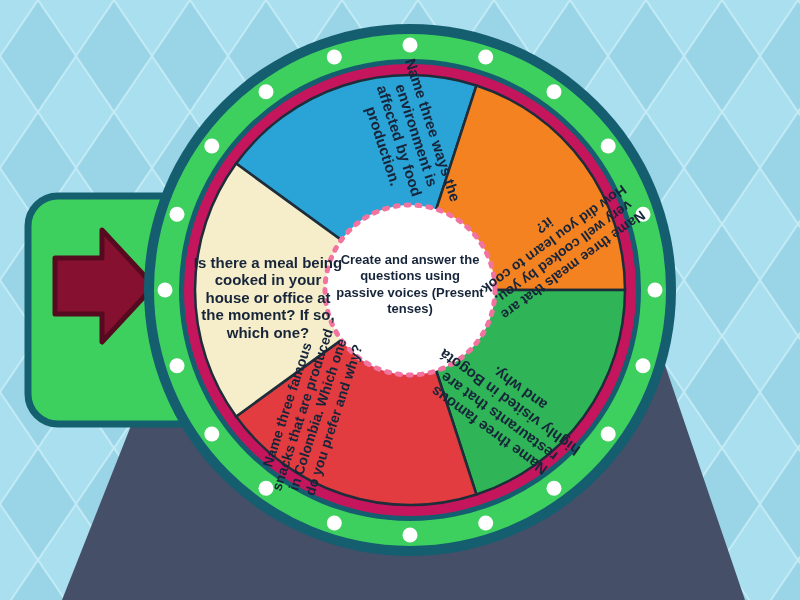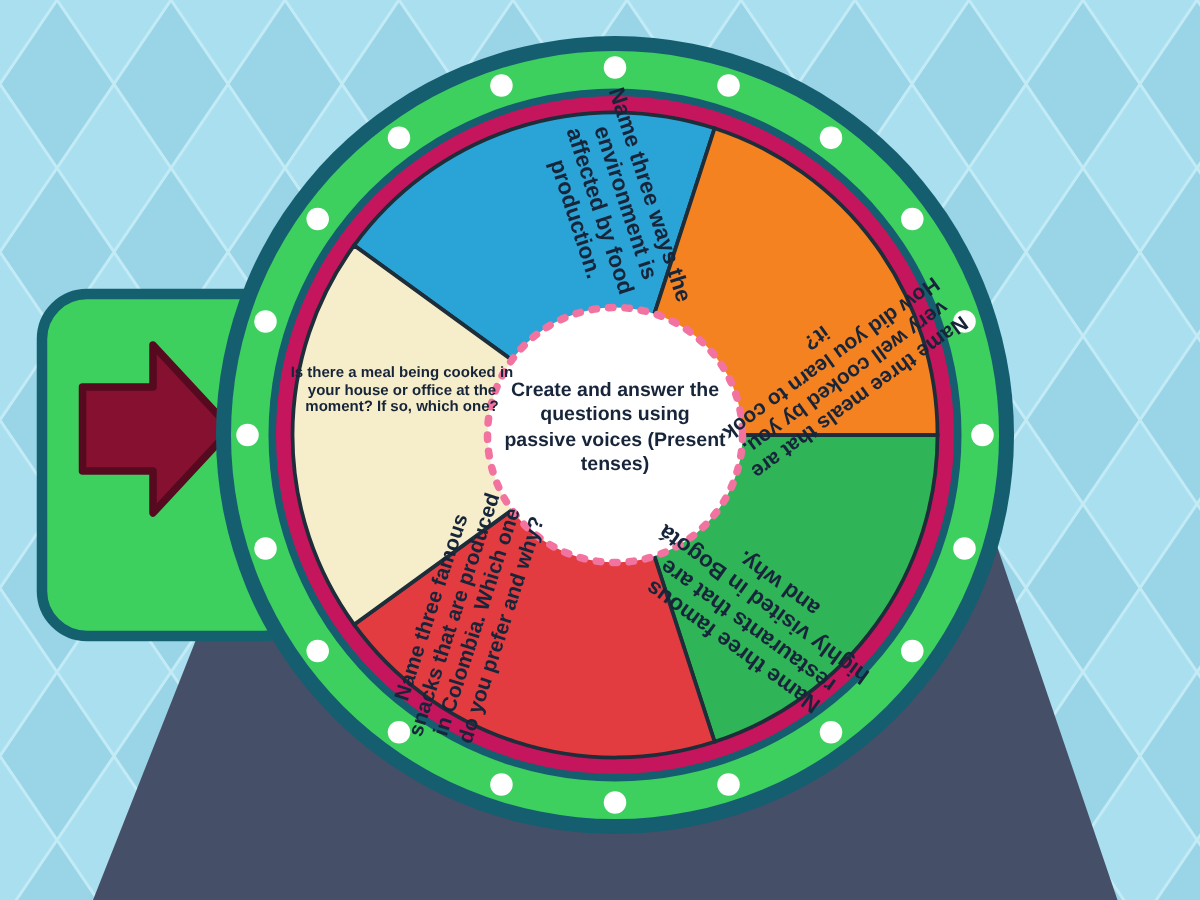--- a/index.html
+++ b/index.html
@@ -78,17 +78,17 @@
   </svg>
 
   <div class="seg-label" style="left:285px;top:72px;width:160px;font-size:15px;transform:translate(0,0) rotate(72deg);transform-origin:80px 80px;">Name three ways the environment is affected by food production.</div>
 
   <div class="seg-label" style="left:440px;top:118px;width:176px;font-size:14px;transform:rotate(144deg);transform-origin:88px 85px;">Name three meals that are very well cooked by you. How did you learn to cook it?</div>
 
   <div class="seg-label" style="left:443px;top:302px;width:170px;font-size:15px;transform:rotate(-144deg);transform-origin:85px 75px;">Name three famous restaurants that are highly visited in Bogotá and why.</div>
 
   <div class="seg-label" style="left:277px;top:340px;width:176px;font-size:14px;transform:rotate(-72deg);transform-origin:88px 90px;">Name three famous snacks that are produced in Colombia. Which one do you prefer and why?</div>
 
-  <div class="seg-label" style="left:193px;top:243px;width:150px;font-size:10px;">Is there a meal being cooked in your house or office at the moment? If so, which one?</div>
+  <div class="seg-label" style="left:193px;top:254px;width:150px;font-size:15px;">Is there a meal being cooked in your house or office at the moment? If so, which one?</div>
 
   <div class="center-label" style="left:336px;top:252px;width:148px;font-size:13px;">Create and answer the questions using passive voices (Present tenses)</div>
 
 </div>
 
 </body></html>

